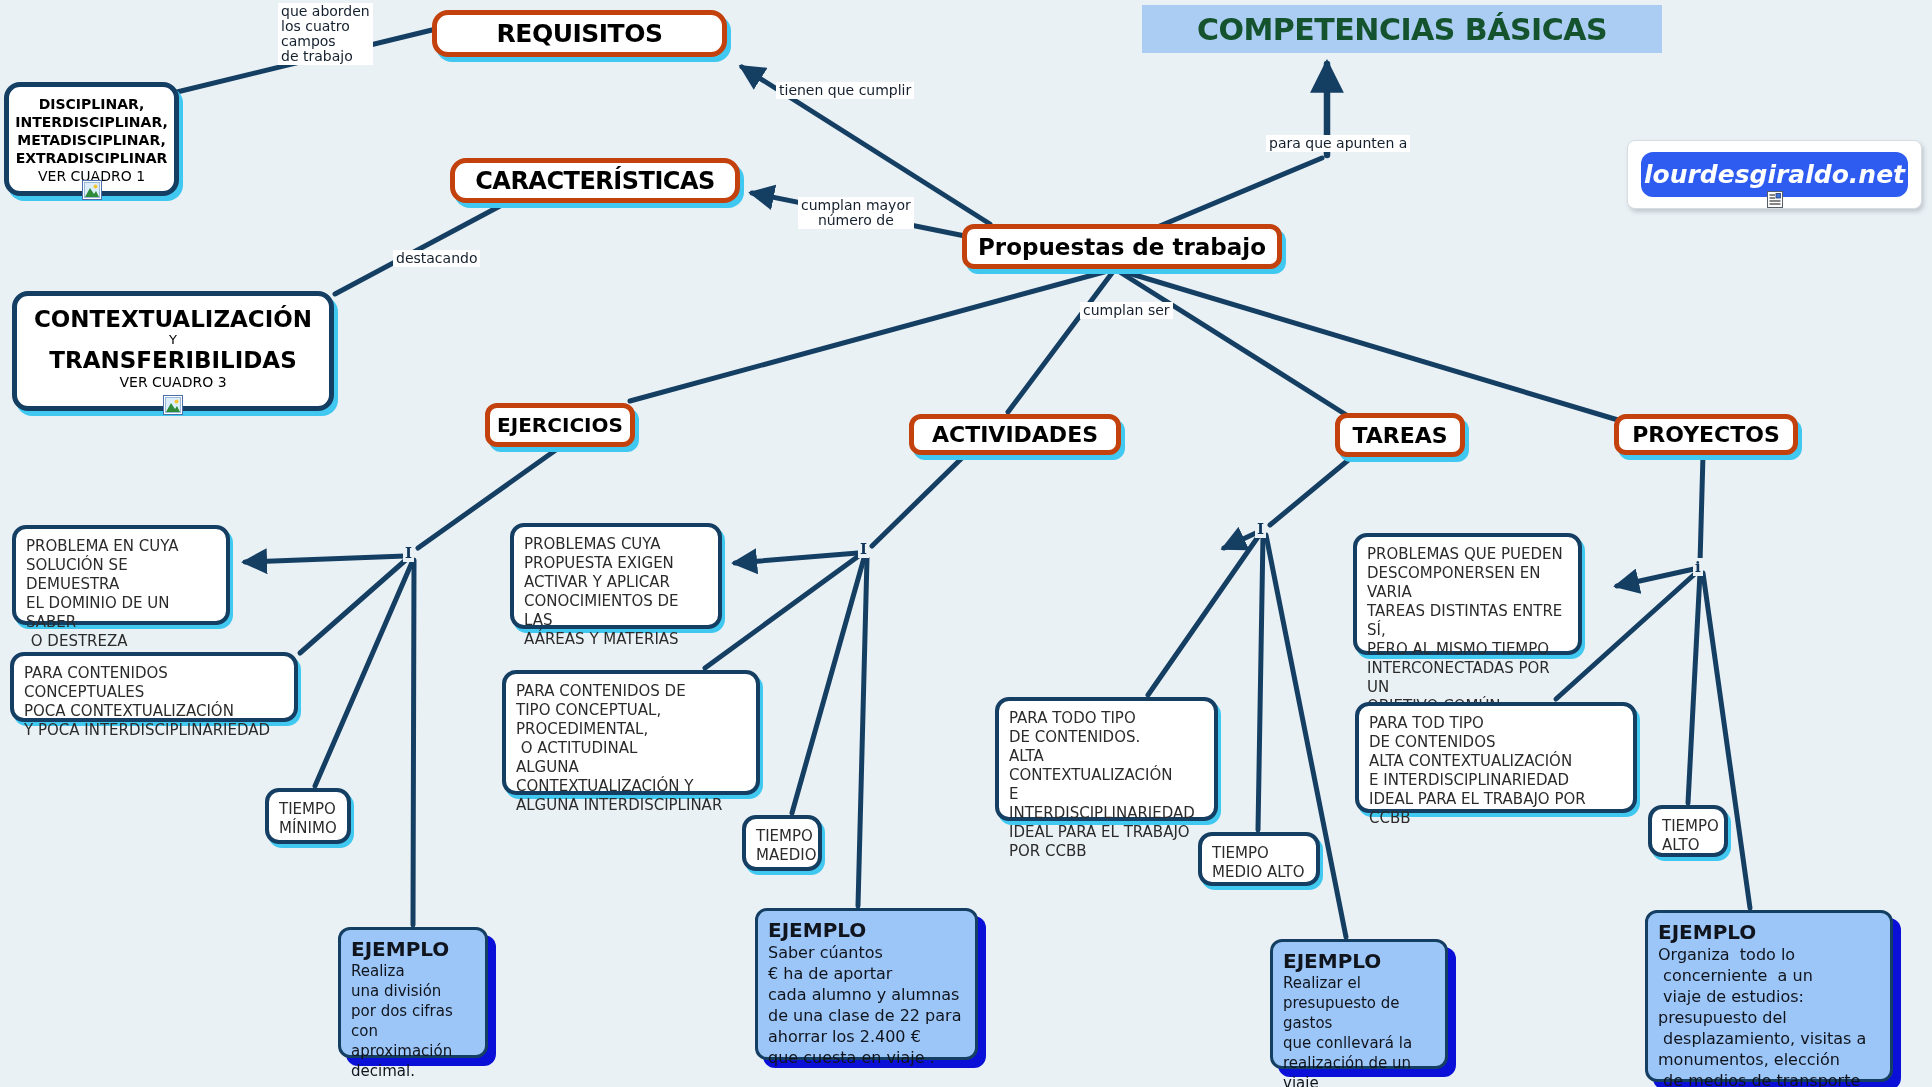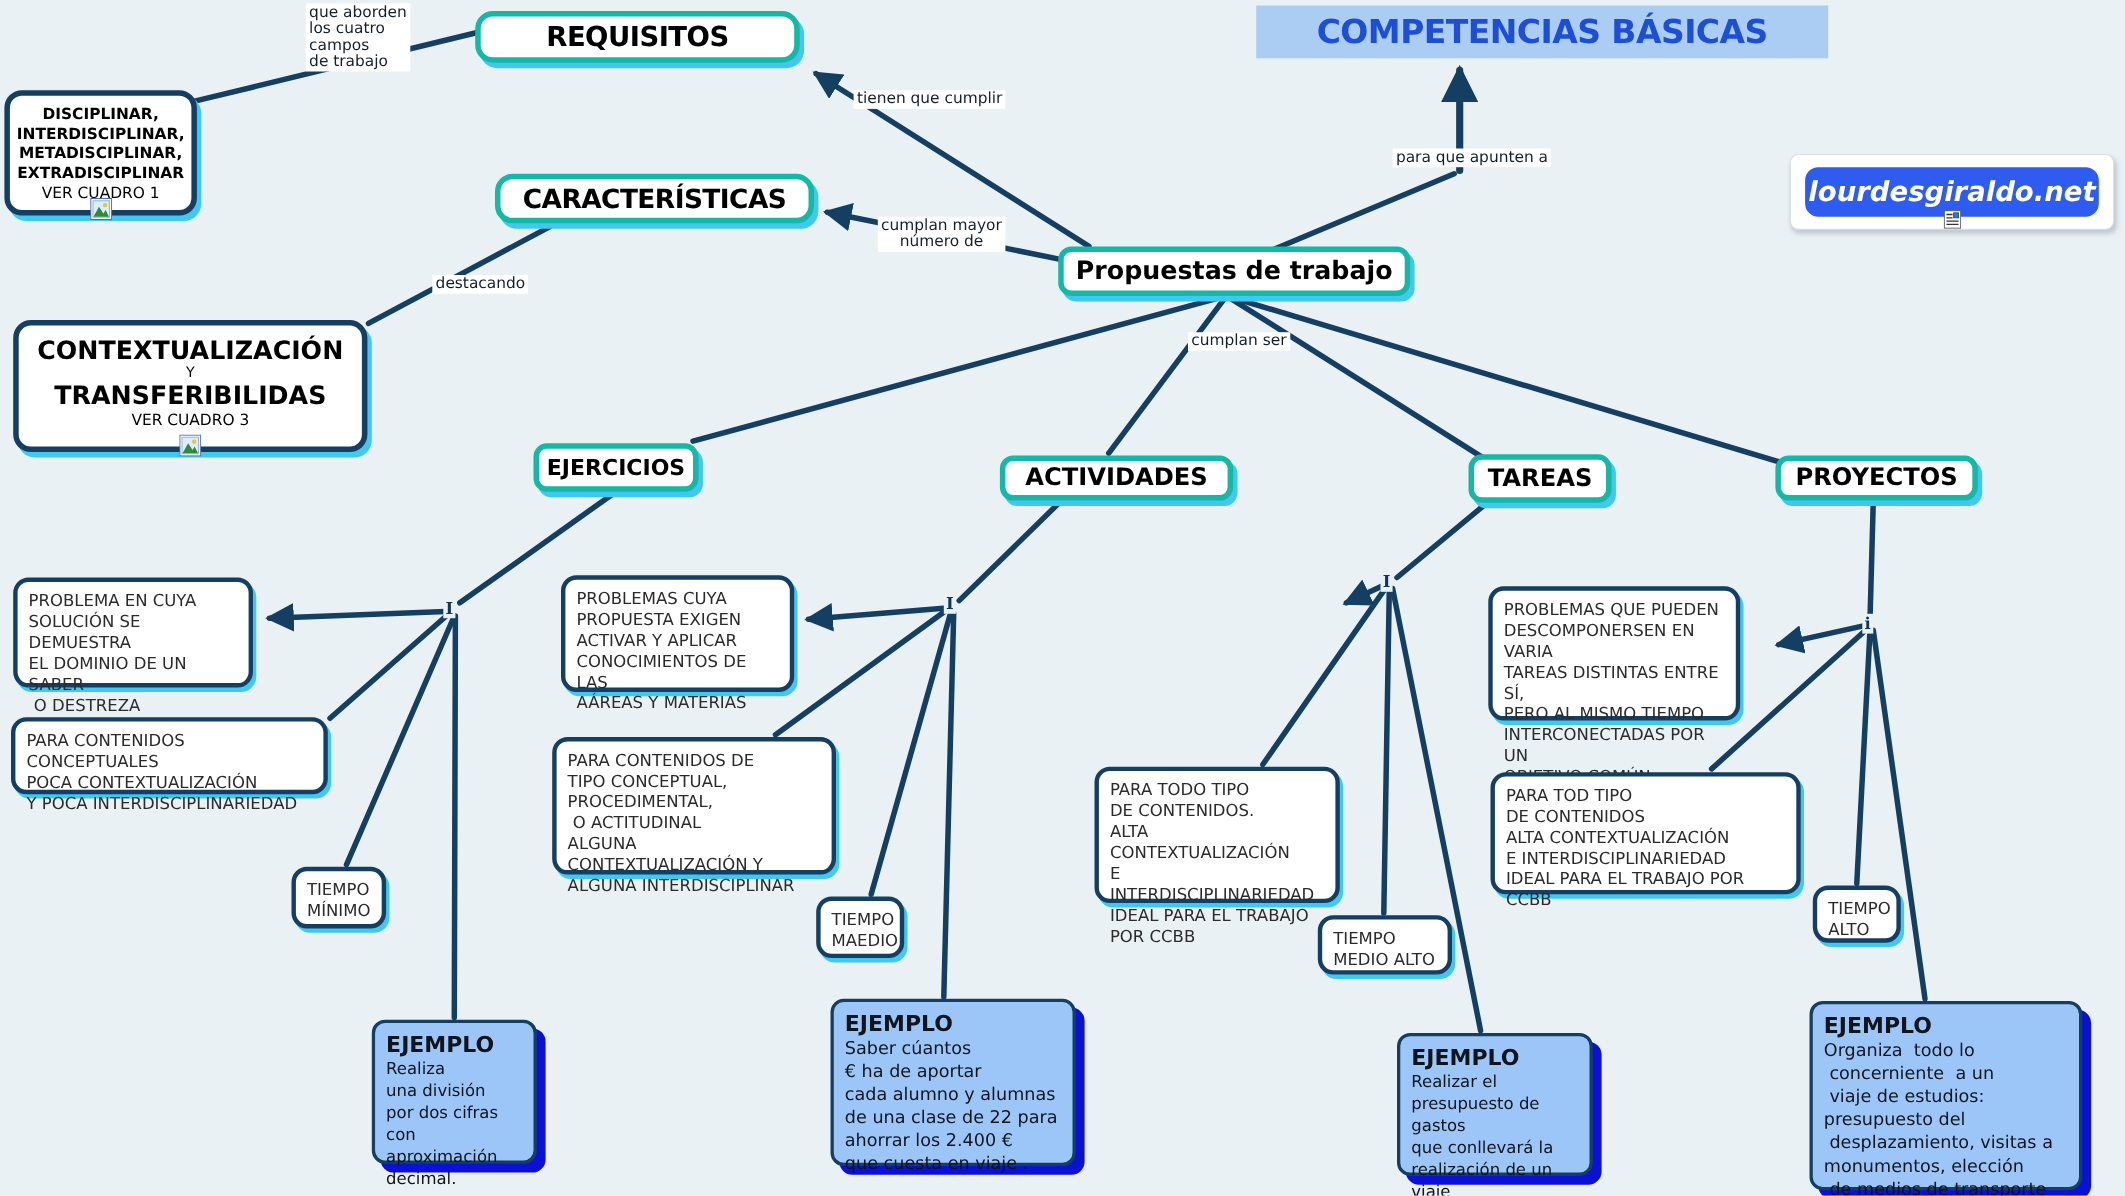--- a/index.html
+++ b/index.html
@@ -1,19 +1,19 @@
 <!DOCTYPE html>
 <html><head>
 <meta charset="utf-8">
 <style>
   html,body{margin:0;padding:0;background:#e9f1f5;font-family:"DejaVu Sans","Liberation Sans",sans-serif;}
   #canvas{position:relative;width:1932px;height:1087px;background:#e9f1f5;overflow:hidden;}
   #wires{position:absolute;left:0;top:0;z-index:1;}
 
-  .node{position:absolute;z-index:2;background:#fff;border:5px solid #14b8a6;border-radius:16px;
+  .node{position:absolute;z-index:2;background:#fff;border:5px solid #c2410c;border-radius:16px;
         box-shadow:4px 5px 0 0 #40c8f0;display:flex;align-items:center;justify-content:center;
         font-weight:bold;color:#000;box-sizing:border-box;text-align:center;}
   .node-lg{font-size:25px;letter-spacing:-0.5px;}
   .node-md{font-size:22px;}
 
   .multibox{position:absolute;z-index:2;background:#fff;border:5px solid #153e63;border-radius:16px;
         box-shadow:4px 5px 0 0 #40c8f0;box-sizing:border-box;text-align:center;color:#000;padding-top:8px;}
   .multibox .big{font-weight:bold;font-size:15px;line-height:19px;white-space:pre-wrap;}
   .multibox .big2{font-weight:bold;font-size:23px;line-height:26px;}
   .multibox .tiny{font-size:13px;line-height:15px;}
@@ -28,21 +28,21 @@
         padding:7px 10px;text-align:left;}
   .ejemplo .et{font-weight:bold;font-size:20px;line-height:24px;}
   .ejemplo .eb{font-size:16px;line-height:21px;white-space:pre-wrap;}
   .ejemplo.small .eb{font-size:15px;line-height:20px;}
 
   .llabel{position:absolute;z-index:3;background:#fff;color:#15202e;font-size:14px;line-height:15px;
         padding:1px 3px;white-space:pre-wrap;}
   .junction{position:absolute;z-index:3;font-family:"DejaVu Serif","Liberation Serif",serif;
         font-size:15px;color:#10365c;background:#e9f1f5;padding:0 2px;font-weight:bold;}
 
-  #n-competencias{position:absolute;z-index:2;background:#accdf3;color:#1d4ed8;font-weight:bold;
+  #n-competencias{position:absolute;z-index:2;background:#accdf3;color:#14532d;font-weight:bold;
         font-size:30px;display:flex;align-items:center;justify-content:center;letter-spacing:-0.5px;}
   #n-logo{position:absolute;z-index:2;background:#fff;border:1px solid #d8dde2;border-radius:8px;
         box-shadow:2px 3px 4px rgba(120,130,140,.35);}
   #n-logo .inner{position:absolute;left:13px;top:11px;right:13px;height:45px;background:#2e5cf0;
         border-radius:12px;display:flex;align-items:center;justify-content:center;
         color:#fff;font-weight:bold;font-style:italic;font-size:25px;}
   .bicon{position:absolute;left:50%;transform:translateX(-50%);z-index:4;}
 </style>
 </head>
 <body>

